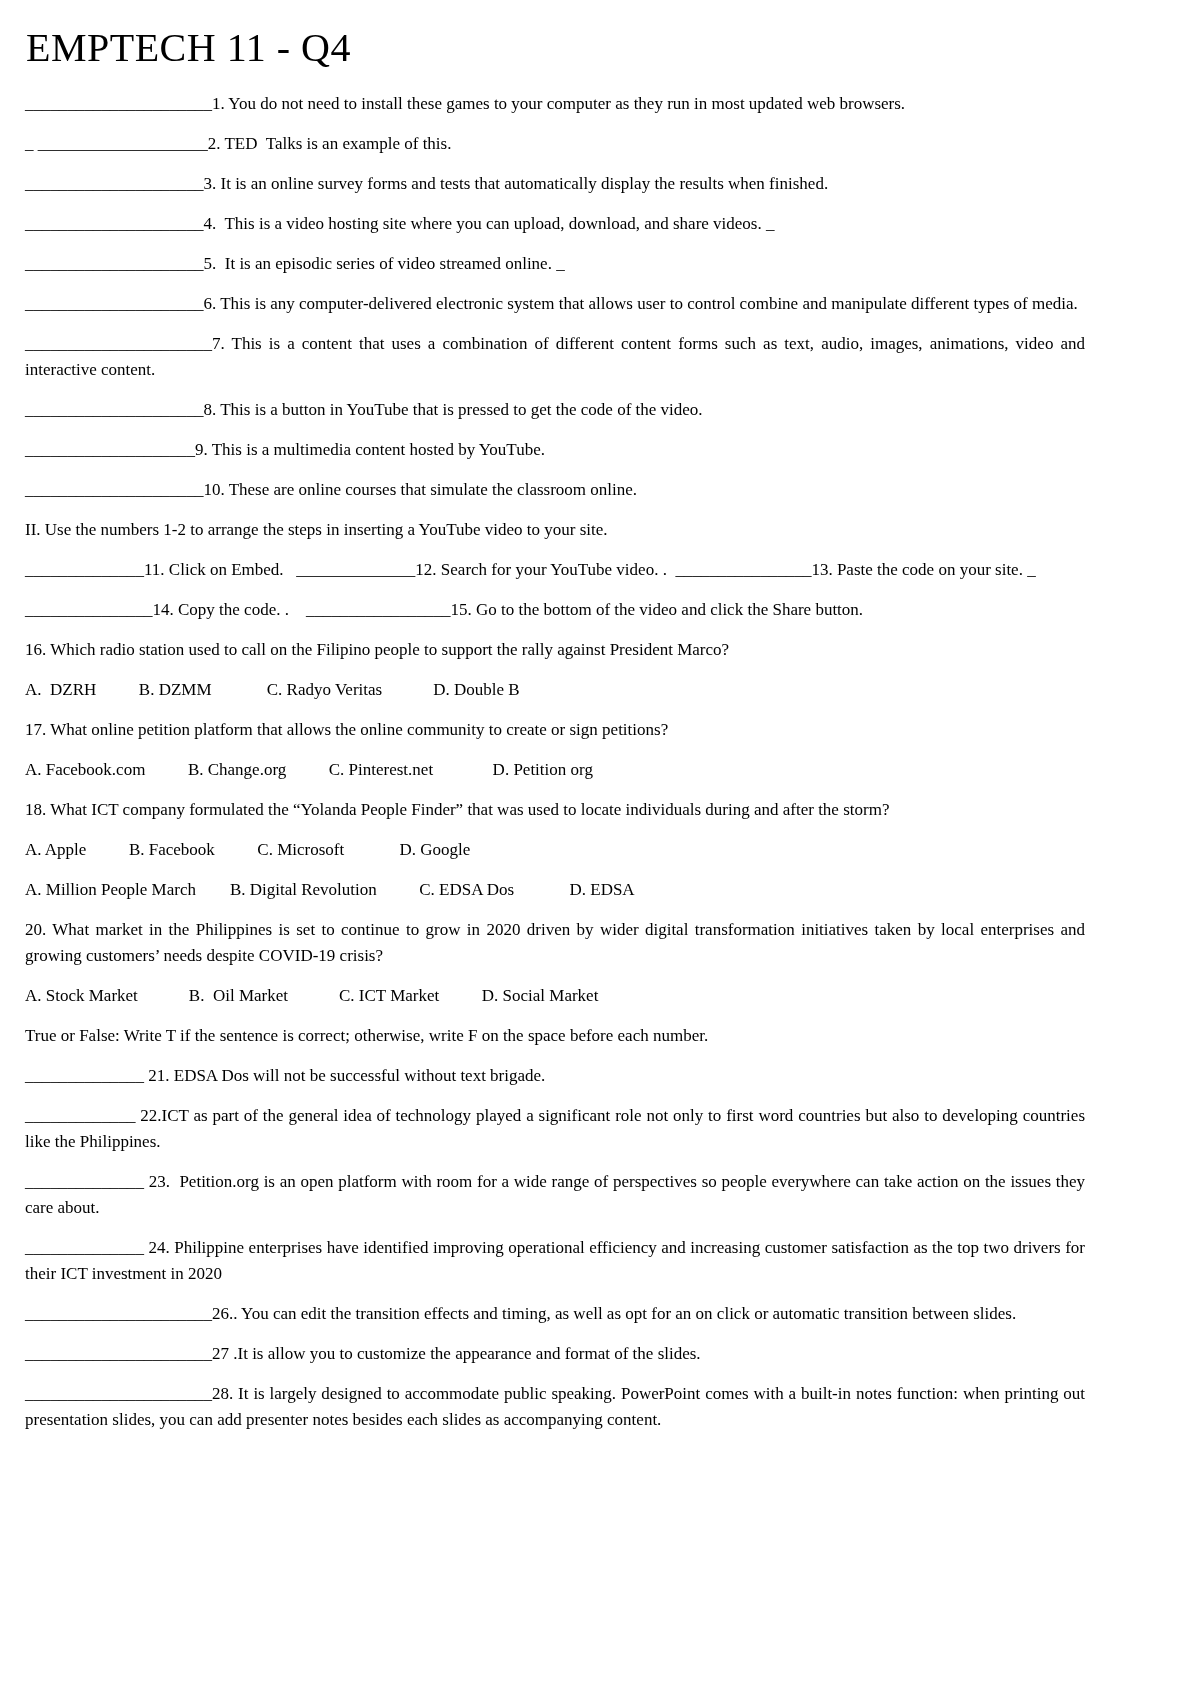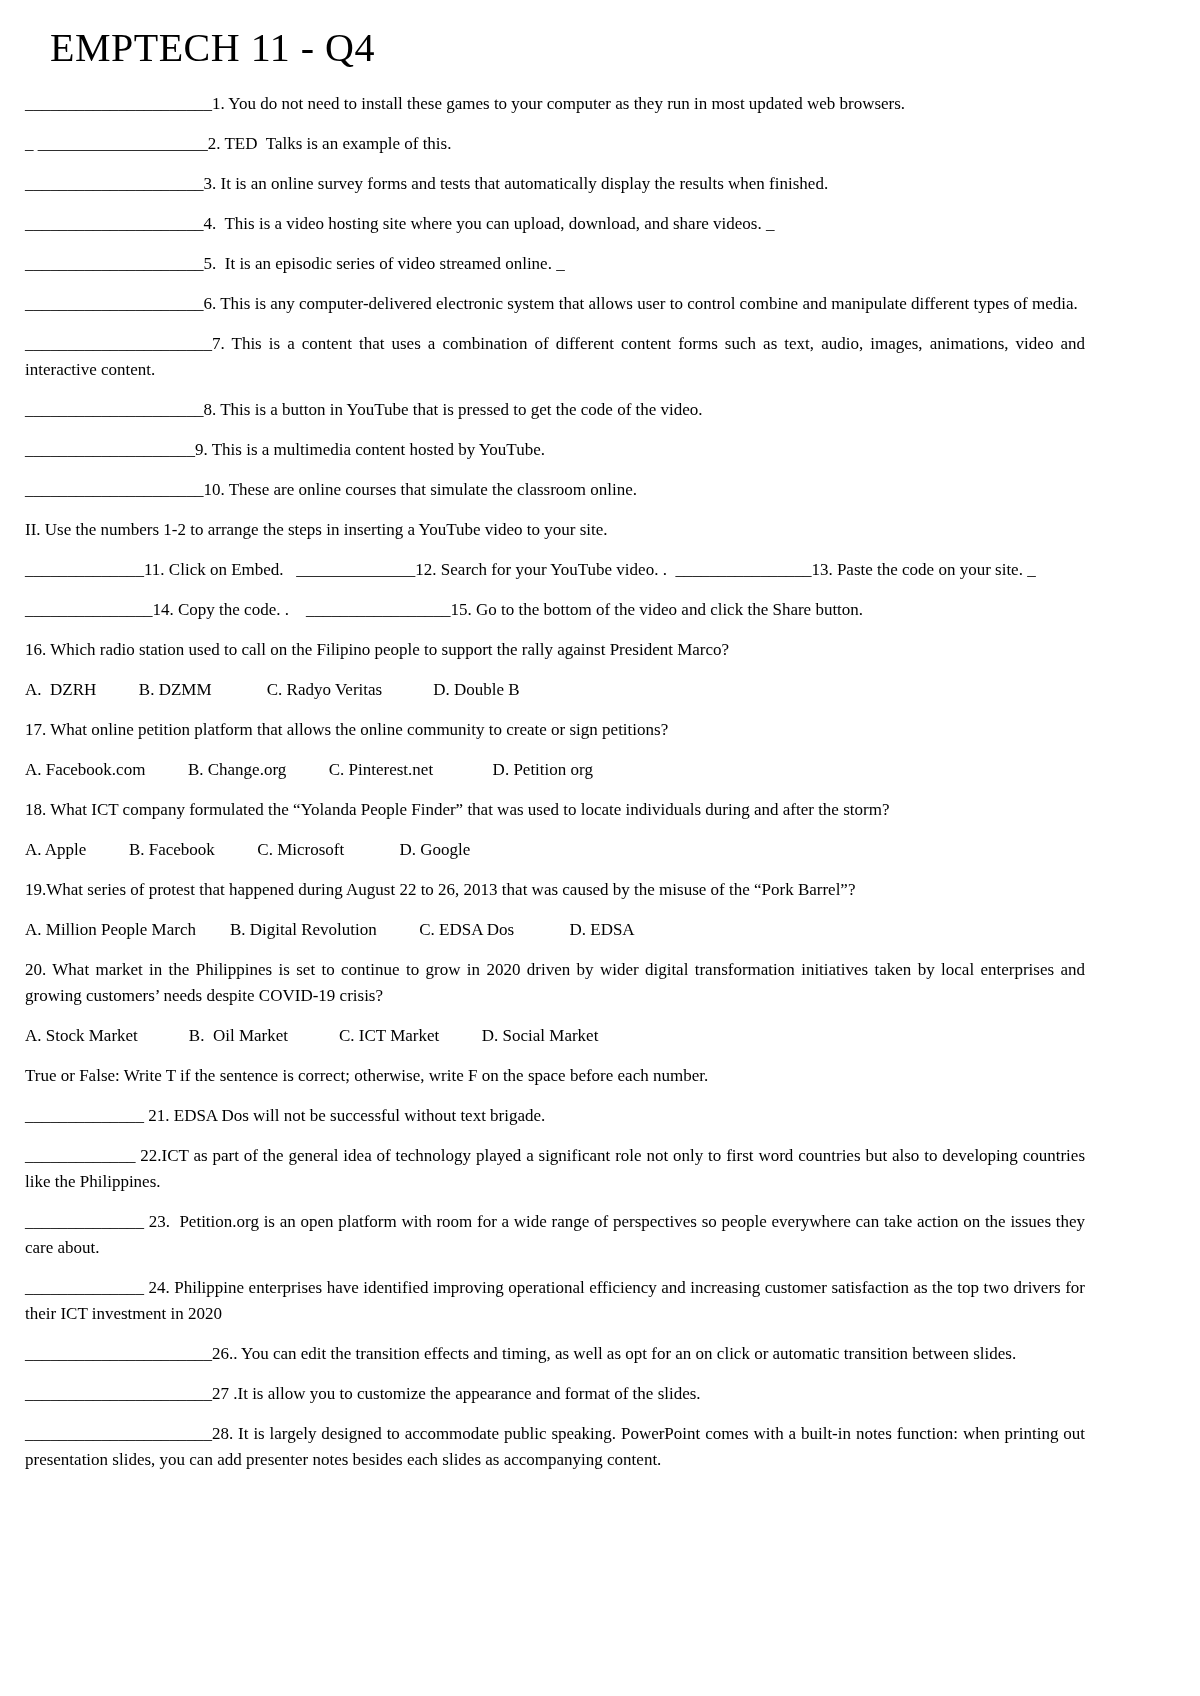--- a/index.html
+++ b/index.html
@@ -16,21 +16,21 @@
     box-sizing: border-box;
   }
   .content {
     padding: 0 115px 0 25px;
   }
   .doc-title {
     font-family: "Liberation Serif", "DejaVu Serif", serif;
     font-weight: 400;
     font-size: 40px;
     line-height: 44px;
-    margin: 26px 0 21px 50px;
+    margin: 26px 0 21px 26px;
     white-space: pre;
     letter-spacing: 0.5px;
   }
   p.block { margin: 0 0 14px 0; }
   p.pre { white-space: pre; }
   p.justify { text-align: justify; white-space: normal; }
 </style>
 </head>
 <body>
 
@@ -49,21 +49,20 @@
       <p class="block pre">_____________________10. These are online courses that simulate the classroom online.</p>
       <p class="block pre">II. Use the numbers 1-2 to arrange the steps in inserting a YouTube video to your site.</p>
       <p class="block pre">______________11. Click on Embed.   ______________12. Search for your YouTube video. .  ________________13. Paste the code on your site. _</p>
       <p class="block pre">_______________14. Copy the code. .    _________________15. Go to the bottom of the video and click the Share button.</p>
       <p class="block pre">16. Which radio station used to call on the Filipino people to support the rally against President Marco?</p>
       <p class="block pre">A.  DZRH          B. DZMM             C. Radyo Veritas            D. Double B</p>
       <p class="block pre">17. What online petition platform that allows the online community to create or sign petitions?</p>
       <p class="block pre">A. Facebook.com          B. Change.org          C. Pinterest.net              D. Petition org</p>
       <p class="block pre">18. What ICT company formulated the “Yolanda People Finder” that was used to locate individuals during and after the storm?</p>
       <p class="block pre">A. Apple          B. Facebook          C. Microsoft             D. Google</p>
-      <p class="block pre">19.What series of protest that happened during August 22 to 26, 2013 that was caused by the misuse of the “Pork Barrel”?</p>
       <p class="block pre">A. Million People March        B. Digital Revolution          C. EDSA Dos             D. EDSA</p>
       <p class="block justify">20. What market in the Philippines is set to continue to grow in 2020 driven by wider digital transformation initiatives taken by local enterprises and growing customers’ needs despite COVID-19 crisis?</p>
       <p class="block pre">A. Stock Market            B.  Oil Market            C. ICT Market          D. Social Market</p>
       <p class="block pre">True or False: Write T if the sentence is correct; otherwise, write F on the space before each number.</p>
       <p class="block pre">______________ 21. EDSA Dos will not be successful without text brigade.</p>
       <p class="block justify">_____________ 22.ICT as part of the general idea of technology played a significant role not only to first word countries but also to developing countries like the Philippines.</p>
       <p class="block justify">______________ 23.&nbsp; Petition.org is an open platform with room for a wide range of perspectives so people everywhere can take action on the issues they care about.</p>
       <p class="block justify">______________ 24. Philippine enterprises have identified improving operational efficiency and increasing customer satisfaction as the top two drivers for their ICT investment in 2020</p>
       <p class="block justify">______________________26.. You can edit the transition effects and timing, as well as opt for an on click or automatic transition between slides.</p>
       <p class="block pre">______________________27 .It is allow you to customize the appearance and format of the slides.</p>

